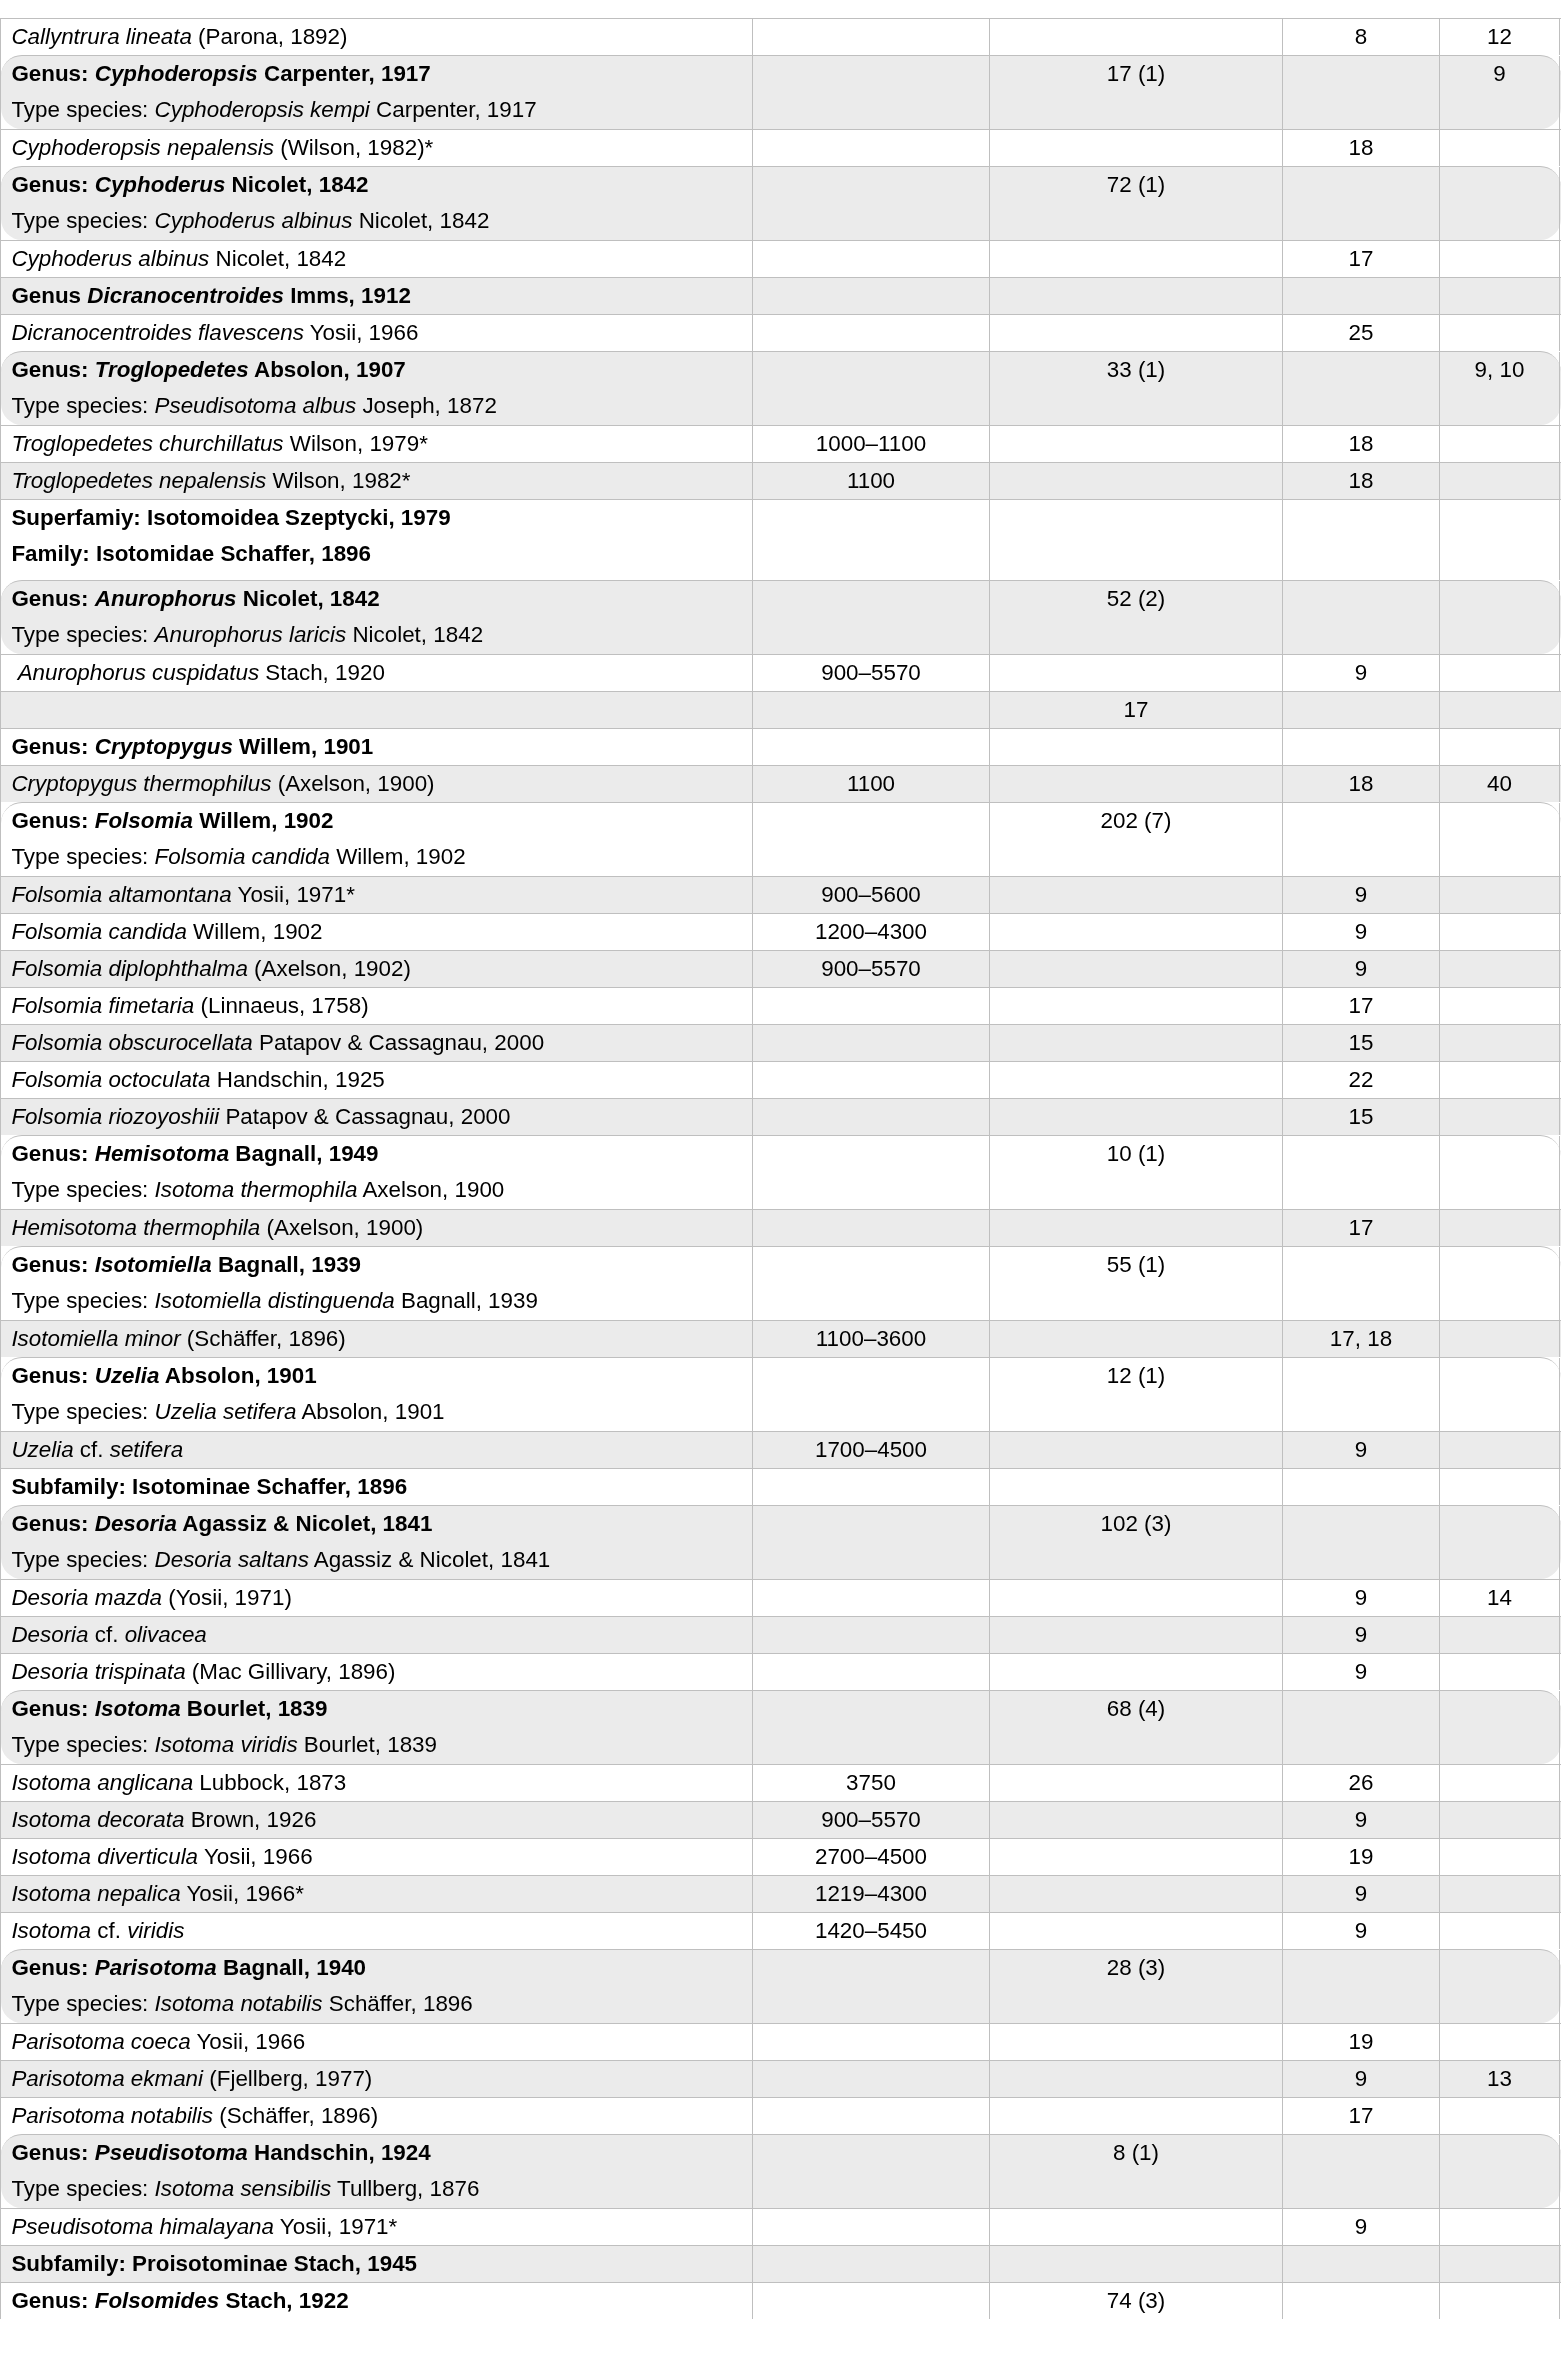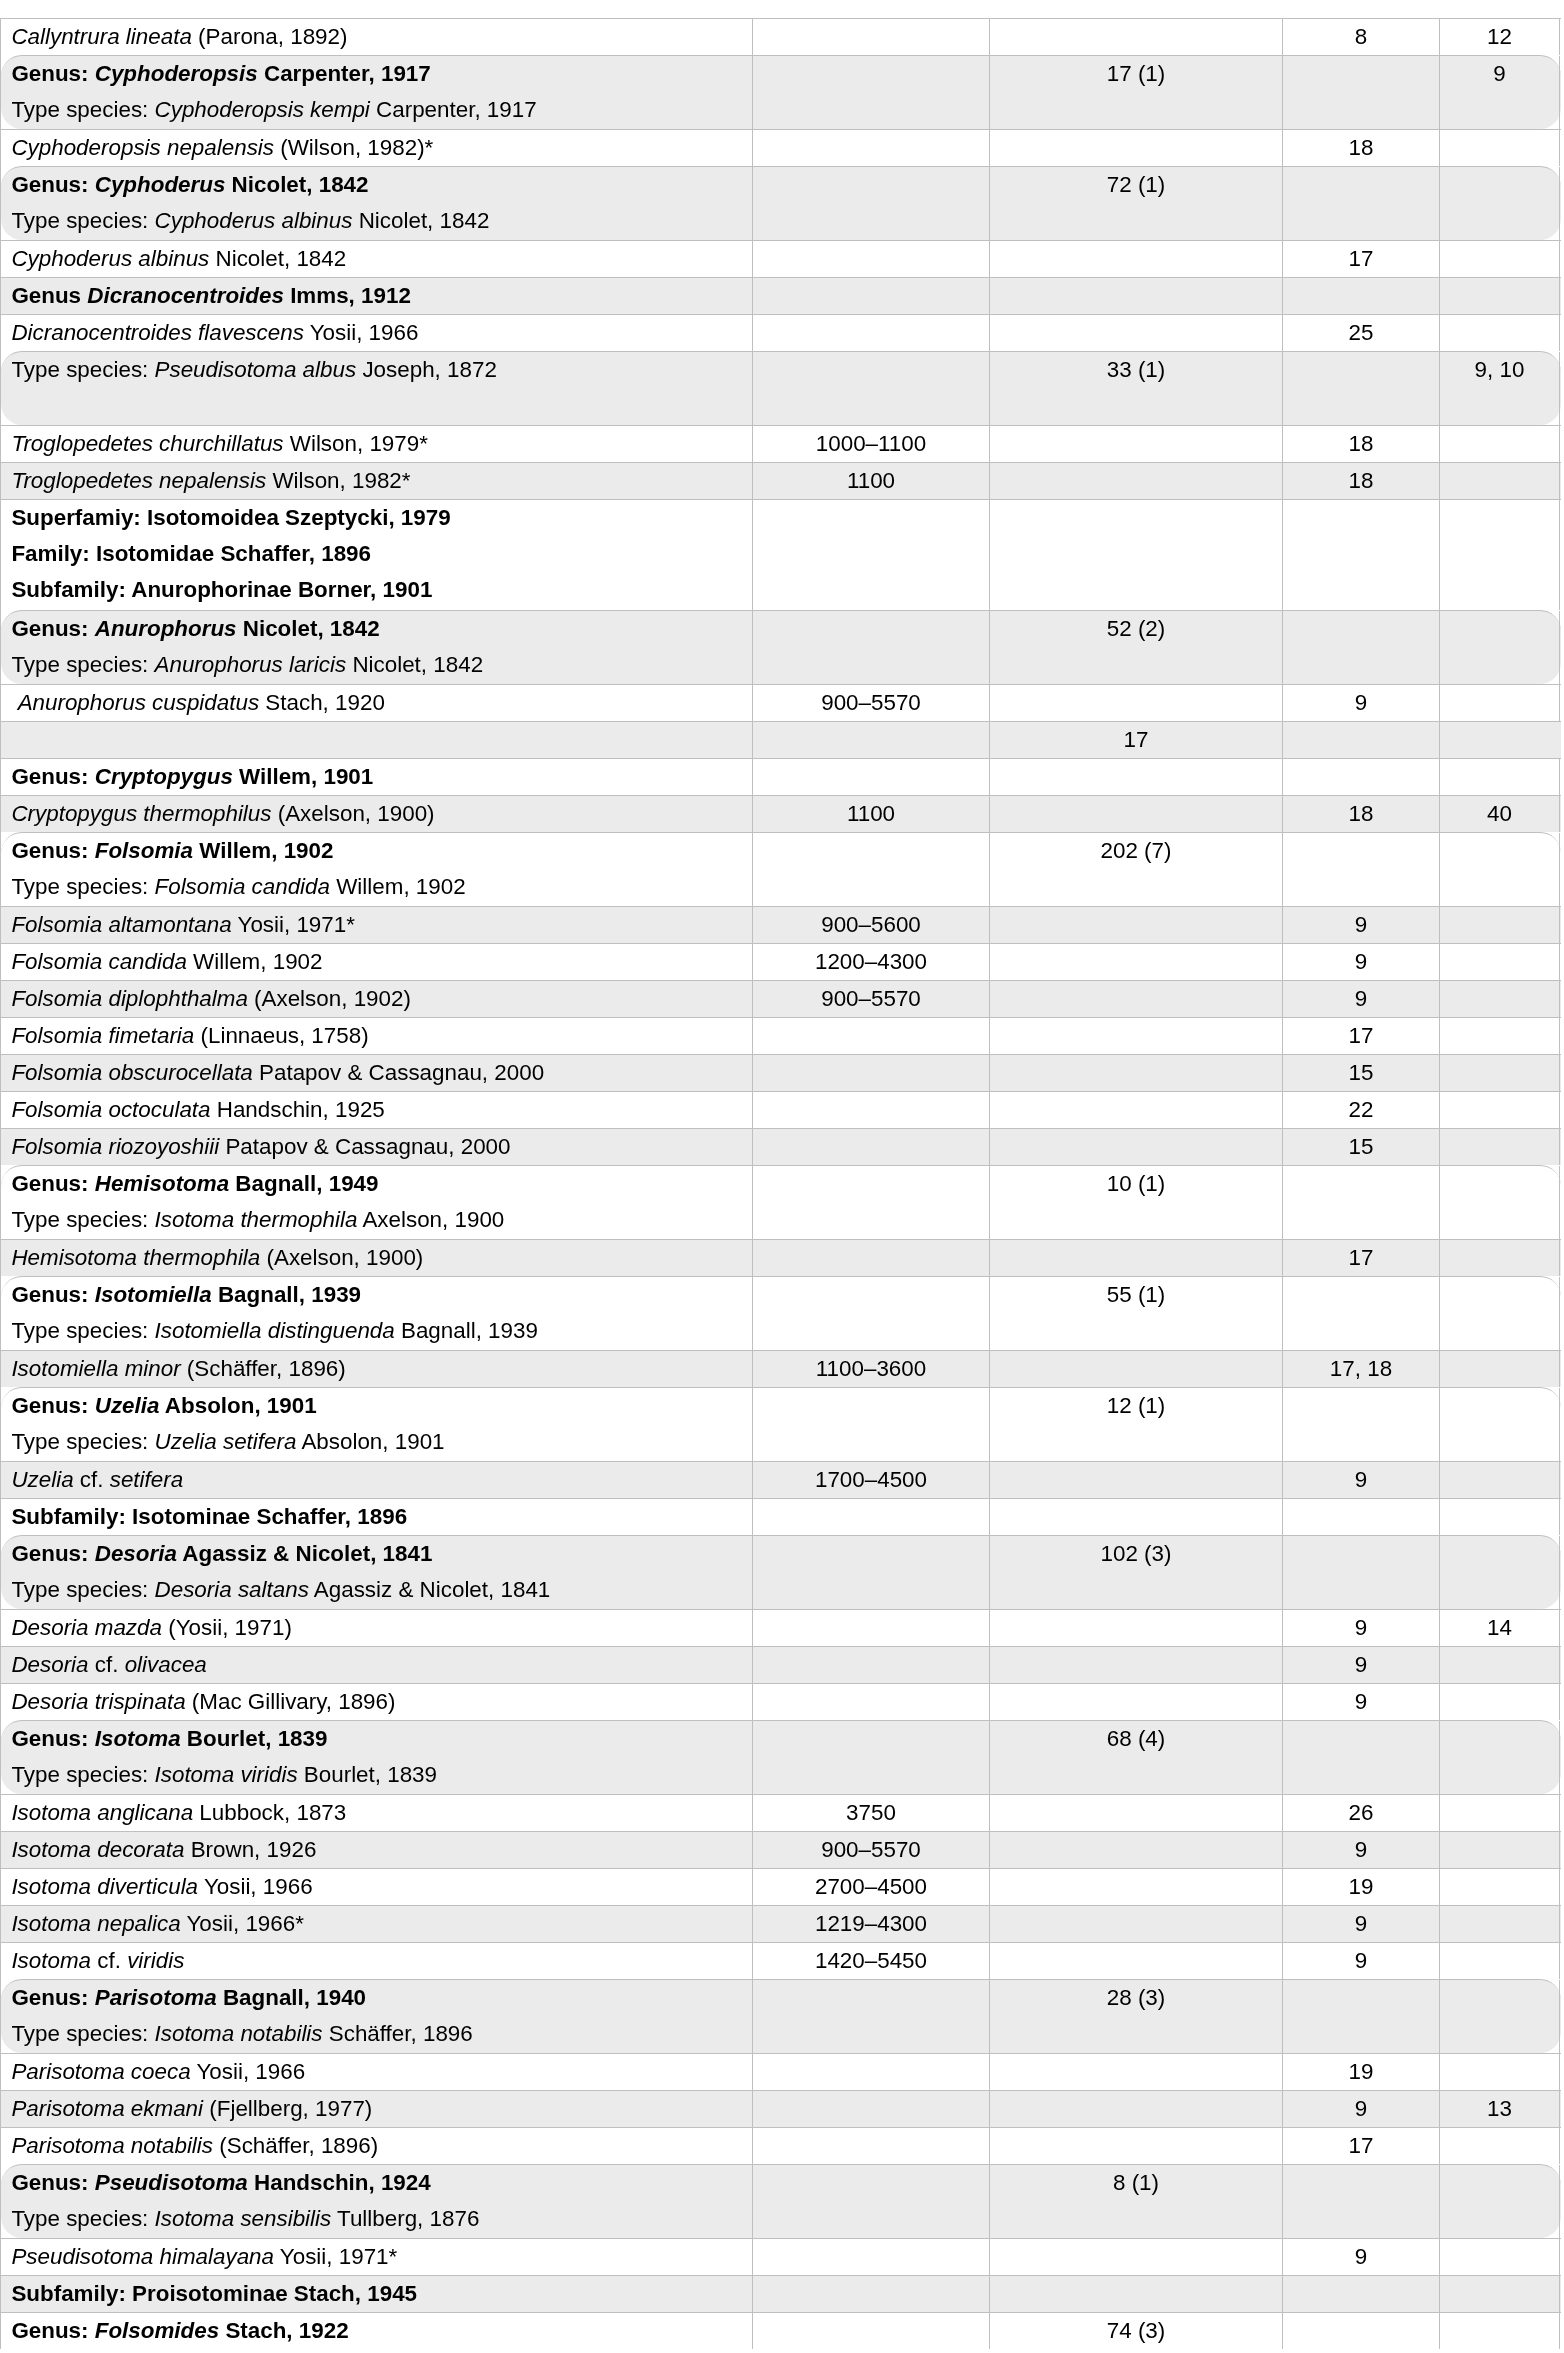--- a/index.html
+++ b/index.html
@@ -19,21 +19,21 @@
   .row{
     display:grid;
     grid-template-columns:752px 237px 293px 157px 120px;
     border-top:1.6px solid var(--bc);
     box-sizing:border-box;
     background:#ffffff;
   }
   .row.shaded{background:var(--zebra);}
   .row.h1{height:37px;}
   .row.h2{height:74px;border-radius:21px;}
-  .row.h3{height:111px;}
+  .row.h3{height:81px;}
   .cell{
     border-right:1.6px solid var(--bc);
     box-sizing:border-box;
     overflow:hidden;
   }
   .name-cell{padding-left:10.4px;}
   .line{
     height:36px;line-height:36px;white-space:nowrap;overflow:hidden;
   }
   .line.val{text-align:center;}
@@ -160,20 +160,21 @@
       </div>
       <div class="cell">
         <div class="line val">25</div>
       </div>
       <div class="cell">
         <div class="line val"></div>
       </div>
     </div>
     <div class="row h2 shaded">
       <div class="cell name-cell">
+        <div class="line"><span class="b">Genus: </span><span class="i b">Troglopedetes</span><span class="b"> Absolon, 1907</span></div>
         <div class="line"><span>Type species: </span><span class="i">Pseudisotoma albus</span><span> Joseph, 1872</span></div>
       </div>
       <div class="cell">
         <div class="line val"></div>
       </div>
       <div class="cell">
         <div class="line val">33 (1)</div>
       </div>
       <div class="cell">
         <div class="line val"></div>

